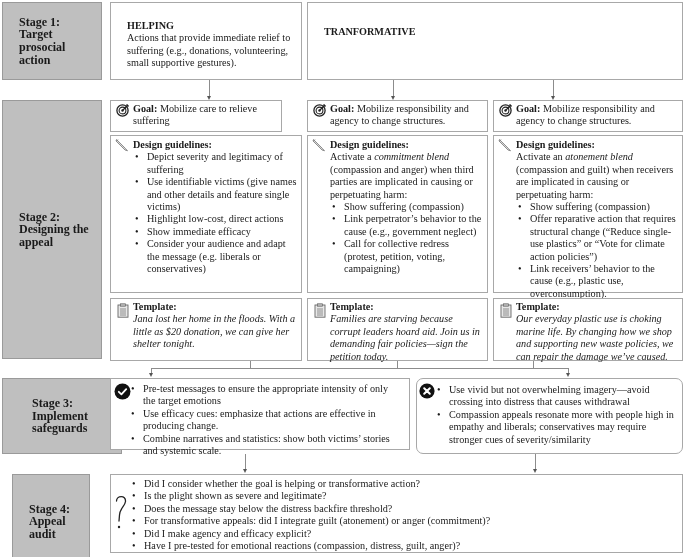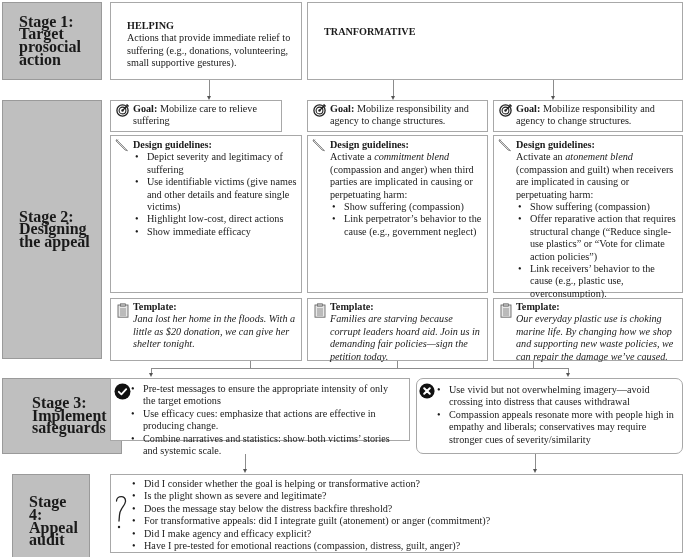--- a/index.html
+++ b/index.html
@@ -1,19 +1,19 @@
 <!DOCTYPE html>
 <html><head>
 <meta charset="utf-8">
 <style>
   * { box-sizing: border-box; margin: 0; padding: 0; }
   html, body { width: 685px; height: 557px; background: #ffffff; overflow: hidden; }
   body { position: relative; font-family: "Liberation Serif", "DejaVu Serif", serif; color: #1a1a1a; font-size: 10.2px; line-height: 12.4px; }
   .abs { position: absolute; }
-  .stage { background: #bfbfbf; border: 1px solid #9a9a9a; font-weight: bold; font-size: 16px; line-height: 12.6px; display: flex; align-items: center; padding-left: 16px; padding-right: 6px; }
+  .stage { background: #bfbfbf; border: 1px solid #9a9a9a; font-weight: bold; font-size: 12px; line-height: 12.6px; display: flex; align-items: center; padding-left: 16px; padding-right: 6px; }
   .box { background: #fff; border: 1px solid #a8a8a8; }
   .b { font-weight: bold; }
   .i { font-style: italic; }
   ul { list-style: none; }
   ul li { position: relative; padding-left: 14px; }
   ul li::before { content: "\2022"; position: absolute; left: 2px; top: 0; }
   .line { position: absolute; background: #8c8c8c; }
   .arrow { position: absolute; width: 0; height: 0; border-left: 2.5px solid transparent; border-right: 2.5px solid transparent; border-top: 4px solid #555; }
   .icon { position: absolute; }
 </style>
@@ -60,20 +60,21 @@
       <span class="icon" style="left:4px;top:2px;"><svg width="14" height="14" viewBox="0 0 14 14">
           <path d="M1.5 1.5 L10.5 10.5 L12.5 12.8 L10 12 L1 3 Z" fill="#d8d8d8" stroke="#777" stroke-width="0.8"></path>
           <path d="M3 1.5 L1.5 3" stroke="#777" stroke-width="0.8"></path>
         </svg></span>
       <div class="b">Design guidelines:</div>
       <ul style="padding-left: 0px; margin-left: 0px;">
         <li>Depict severity and legitimacy of suffering</li>
         <li>Use identifiable victims (give names and other details and feature single victims)</li>
         <li>Highlight low-cost, direct actions</li>
         <li>Show immediate efficacy</li>
+        <li>Consider your audience and adapt the message (e.g. liberals or conservatives)</li>
       </ul>
     </div>
     <div class="abs box" style="left:110px;top:298px;width:192px;height:63px;padding:2px 4px 0 22px;">
       <span class="icon" style="left:6px;top:4px;"><svg width="12" height="15" viewBox="0 0 12 15">
           <rect x="1" y="2" width="10" height="12.2" fill="#e8e8e8" stroke="#666" stroke-width="0.9"></rect>
           <rect x="3.5" y="0.8" width="5" height="2.4" fill="#bbb" stroke="#666" stroke-width="0.7"></rect>
           <path d="M3 6 H9 M3 8 H9 M3 10 H9 M3 12 H9" stroke="#777" stroke-width="0.8"></path>
         </svg></span>
       <div class="b">Template:</div>
       <div class="i">Jana lost her home in the floods. With a little as $20 donation, we can give her shelter tonight.</div>
@@ -90,20 +91,21 @@
     <div class="abs box" style="left:307px;top:135px;width:181px;height:158px;padding:3px 4px 0 22px;">
       <span class="icon" style="left:4px;top:2px;"><svg width="14" height="14" viewBox="0 0 14 14">
           <path d="M1.5 1.5 L10.5 10.5 L12.5 12.8 L10 12 L1 3 Z" fill="#d8d8d8" stroke="#777" stroke-width="0.8"></path>
           <path d="M3 1.5 L1.5 3" stroke="#777" stroke-width="0.8"></path>
         </svg></span>
       <div class="b">Design guidelines:</div>
       <div><span>Activate a </span><span class="i">commitment blend</span><span> (compassion and anger) when third parties are implicated in causing or perpetuating harm:</span></div>
       <ul style="">
         <li>Show suffering (compassion)</li>
         <li>Link perpetrator’s behavior to the cause (e.g., government neglect)</li>
+        <li>Call for collective redress (protest, petition, voting, campaigning)</li>
       </ul>
     </div>
     <div class="abs box" style="left:307px;top:298px;width:181px;height:63px;padding:2px 4px 0 22px;">
       <span class="icon" style="left:6px;top:4px;"><svg width="12" height="15" viewBox="0 0 12 15">
           <rect x="1" y="2" width="10" height="12.2" fill="#e8e8e8" stroke="#666" stroke-width="0.9"></rect>
           <rect x="3.5" y="0.8" width="5" height="2.4" fill="#bbb" stroke="#666" stroke-width="0.7"></rect>
           <path d="M3 6 H9 M3 8 H9 M3 10 H9 M3 12 H9" stroke="#777" stroke-width="0.8"></path>
         </svg></span>
       <div class="b">Template:</div>
       <div class="i">Families are starving because corrupt leaders hoard aid. Join us in demanding fair policies—sign the petition today.</div>
@@ -144,21 +146,21 @@
 <div class="line" style="left:151px;top:369px;width:1px;height:4px;"></div>
 <div class="arrow" style="left:149px;top:373px;"></div>
 <div class="line" style="left:151px;top:368px;width:368px;height:1px;"></div>
 <div class="line" style="left:250px;top:361px;width:1px;height:8px;"></div>
 <div class="line" style="left:397px;top:361px;width:1px;height:8px;"></div>
 <div class="line" style="left:533px;top:361px;width:1px;height:8px;"></div>
 <div class="line" style="left:568px;top:368px;width:1px;height:5px;"></div>
 <div class="line" style="left:519px;top:368px;width:50px;height:1px;"></div>
 <div class="arrow" style="left:566px;top:373px;"></div>
 
-<div class="abs box" style="left:110px;top:378px;width:300px;height:63px;padding:4px 8px 0 18px;">
+<div class="abs box" style="left:110px;top:378px;width:300px;height:72px;padding:4px 8px 0 18px;">
   <svg class="icon" style="left:3px;top:4px;" width="17" height="17" viewBox="0 0 17 17">
     <circle cx="8.5" cy="8.5" r="8" fill="#111"></circle>
     <path d="M4.8 8.8 L7.4 11.3 L12.2 6.2" stroke="#fff" stroke-width="1.8" fill="none" stroke-linecap="round" stroke-linejoin="round"></path>
   </svg>
   <ul id="do-list">
       <li>Pre-test messages to ensure the appropriate intensity of only the target emotions</li>
       <li>Use efficacy cues: emphasize that actions are effective in producing change.</li>
       <li>Combine narratives and statistics: show both victims’ stories and systemic scale.</li>
     </ul>
 </div>

